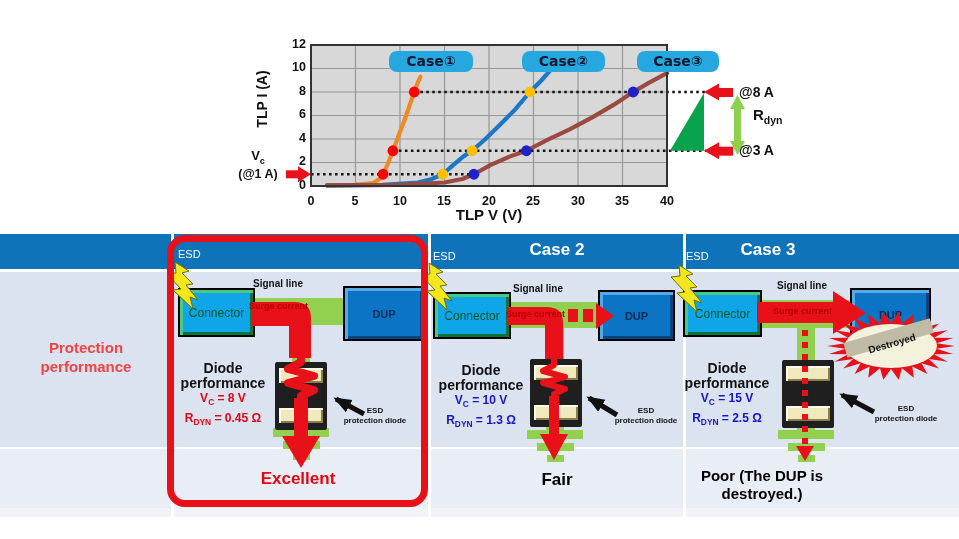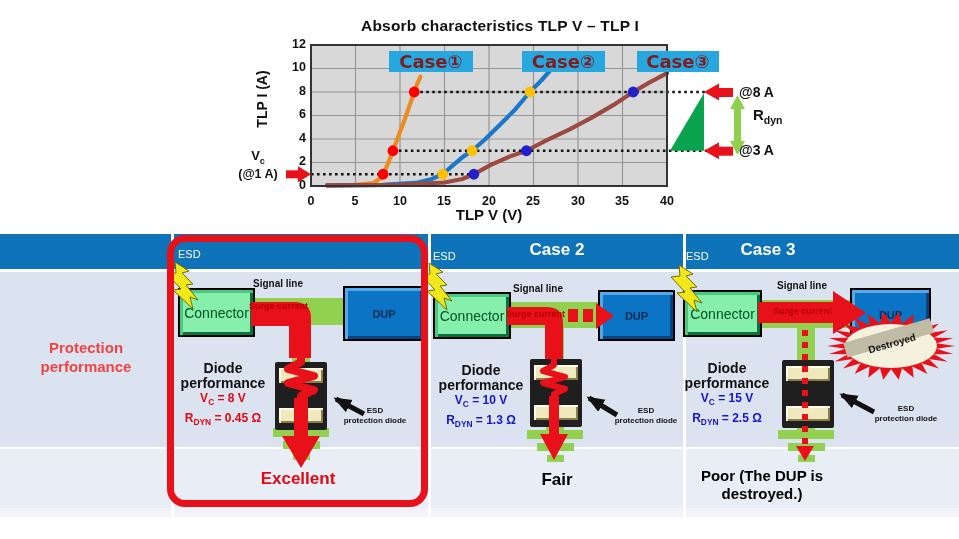--- a/index.html
+++ b/index.html
@@ -4,35 +4,35 @@
 <style>
   html,body{margin:0;padding:0;background:#fff;}
   #stage{position:relative;width:959px;height:539px;background:#fff;overflow:hidden;
          font-family:"Liberation Sans",sans-serif;}
   .abs{position:absolute;}
   .ctr{text-align:center;}
   
   .chart-title{font-size:15.5px;font-weight:bold;color:#111;letter-spacing:.2px;}
   .axis-label{font-size:14px;font-weight:bold;color:#111;}
   .tick{font-size:12.5px;font-weight:bold;color:#111;}
-  .case-chip{background:#27A7E0;color:#7f1d1d;font-family:"DejaVu Sans",sans-serif;
-             font-size:18px;font-weight:bold;line-height:21px;text-align:center;z-index:5;}
+  .case-chip{background:#27A7E0;color:#0f172a;font-family:"DejaVu Sans",sans-serif;
+             font-size:14px;font-weight:bold;line-height:21px;text-align:center;z-index:5;border-radius:8px;}
   .annot{font-size:14px;font-weight:bold;color:#111;}
   sub{font-size:70%;}
   
   .row-bg{left:0;width:959px;z-index:0;}
   .divider{width:3px;background:#fff;z-index:1;}
   .hdr-label{top:240px;color:#fff;font-size:17px;font-weight:bold;z-index:4;}
   .esd-label{color:#fff;font-size:11px;z-index:4;}
   .row-label{font-size:15px;font-weight:bold;color:#ef4444;line-height:19px;z-index:4;}
   .sig-label{font-size:10px;font-weight:bold;color:#111;z-index:4;}
   .surge-label{font-size:9px;font-weight:bold;color:#B80000;z-index:4;}
   .box3d{border:2px solid #000;z-index:2;display:flex;align-items:center;justify-content:center;}
-  .connector-box{background:#86efac;box-shadow:inset 3px 3px 0 #49C981,inset -3px -3px 0 #06753B;
-                 color:#052;font-size:14px;}
+  .connector-box{background:#0ea5e9;box-shadow:inset 3px 3px 0 #49C981,inset -3px -3px 0 #06753B;
+                 color:#052;font-size:12px;}
   .dup-box{background:#0B74C4;box-shadow:inset 3px 3px 0 #57A9E6,inset -3px -3px 0 #06457E;
            color:#062C54;font-size:11px;font-weight:bold;}
   .diode-body{background:#1F1F1F;border-radius:2px;z-index:2;}
   .diode-pad{position:absolute;left:4px;width:44px;height:15px;background:#EFE9BD;
              box-shadow:inset 2px 2px 0 rgba(255,253,240,.9),inset -2px -2px 0 rgba(125,115,60,.9);}
   .perf{z-index:4;line-height:13.5px;}
   .perf .t1{font-size:14px;font-weight:bold;color:#111;}
   .perf .val{font-size:12px;font-weight:bold;}
   .val-red{color:#E30613;}
   .val-blue{color:#1414CC;}
@@ -108,21 +108,20 @@
       <rect x="286" y="170.3" width="12" height="8" fill="#E8111A"></rect>
     </g>
 
     <g>
       <line x1="737.5" y1="107" x2="737.5" y2="143" stroke="#8FD14F" stroke-width="7"></line>
       <polygon points="730,109 745,109 737.5,95" fill="#8FD14F"></polygon>
       <polygon points="730,141 745,141 737.5,155" fill="#8FD14F"></polygon>
     </g>
   </svg>
 
-  <div class="abs ctr chart-title" style="left:310px;top:17px;width:380px;">Absorb characteristics TLP V – TLP I</div>
   <div class="abs ctr axis-label" style="left:192px;top:91px;width:140px;transform:rotate(-90deg);">TLP I (A)</div>
   <div class="abs ctr axis-label" style="left:414px;top:206px;width:150px;font-size:15px;">TLP V (V)</div>
 
   <div class="abs tick" style="left:280px;top:37px;width:26px;text-align:right;">12</div>
   <div class="abs tick" style="left:280px;top:60px;width:26px;text-align:right;">10</div>
   <div class="abs tick" style="left:280px;top:84px;width:26px;text-align:right;">8</div>
   <div class="abs tick" style="left:280px;top:107px;width:26px;text-align:right;">6</div>
   <div class="abs tick" style="left:280px;top:131px;width:26px;text-align:right;">4</div>
   <div class="abs tick" style="left:280px;top:154px;width:26px;text-align:right;">2</div>
   <div class="abs tick" style="left:280px;top:178px;width:26px;text-align:right;">0</div>

